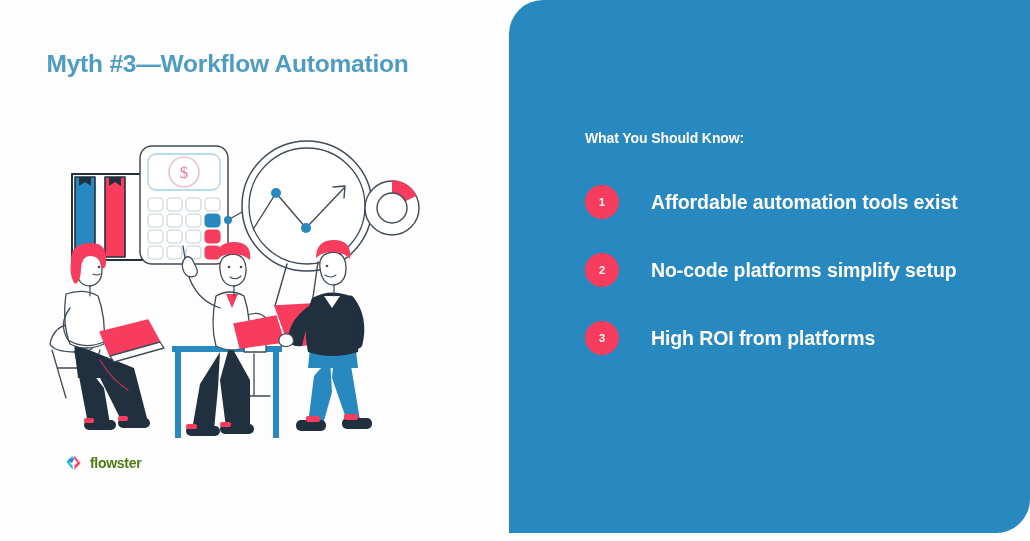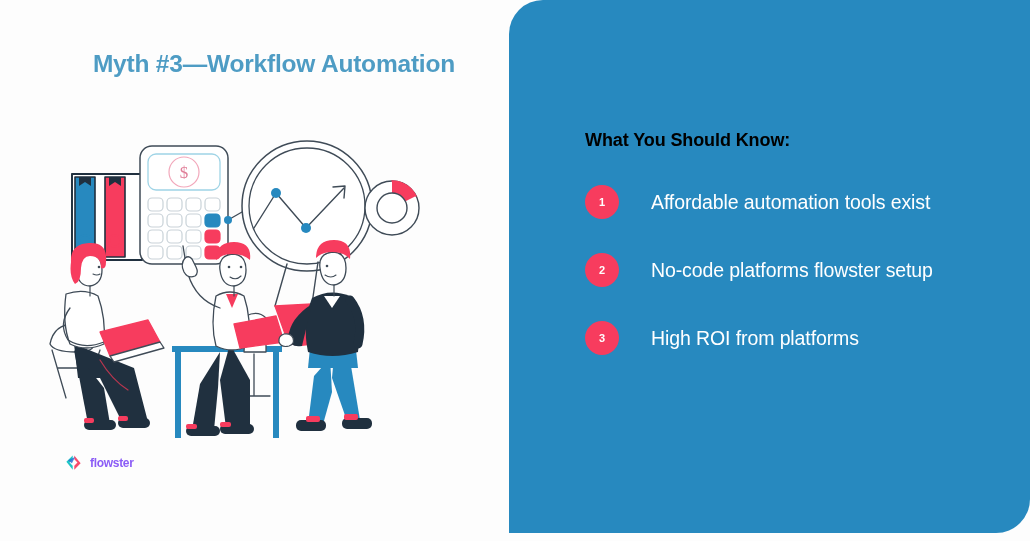--- a/index.html
+++ b/index.html
@@ -36,21 +36,20 @@
     text-align: center;
   }
   .title-line {
     display: block;
     font-family: "Liberation Sans", sans-serif;
     font-size: 24.5px;
     font-weight: 600;
     letter-spacing: -0.2px;
     color: #4e9cc4;
     line-height: 31px;
-    text-align: right;
   }
 
   
   .illustration {
     position: absolute;
     left: 44px;
     top: 128px;
     width: 400px;
     height: 320px;
   }
@@ -67,45 +66,45 @@
     align-items: center;
     gap: 7px;
   }
   .logo-mark {
     width: 19px;
     height: 19px;
     display: block;
   }
   .logo-text {
     font-family: "Liberation Sans", sans-serif;
-    font-size: 12px;
+    font-size: 14px;
     font-weight: 700;
-    color: #8b5cf6;
+    color: #4d7c0f;
     letter-spacing: -0.3px;
   }
 
   
   .right-panel {
     position: absolute;
     left: 509px;
     top: 0;
     width: 521px;
     height: 533px;
     background: #2789bf;
     border-top-left-radius: 34px;
     border-bottom-left-radius: 0px;
     border-bottom-right-radius: 34px;
   }
   .panel-heading {
     position: absolute;
     left: 76px;
     top: 130px;
-    font-size: 18px;
+    font-size: 14px;
     font-weight: 600;
-    color: #000000;
+    color: #ffffff;
     letter-spacing: -0.1px;
   }
   .facts {
     position: absolute;
     left: 76px;
     top: 185px;
     width: 430px;
   }
   .fact {
     display: flex;
@@ -124,21 +123,21 @@
     font-size: 11px;
     font-weight: 700;
     display: flex;
     align-items: center;
     justify-content: center;
     line-height: 1;
   }
   .fact-text {
     margin-left: 32px;
     font-size: 19.5px;
-    font-weight: 400;
+    font-weight: 700;
     color: #ffffff;
     letter-spacing: -0.1px;
     white-space: nowrap;
   }
 </style>
 </head>
 <body>
 
 <div class="slide">
 
@@ -334,21 +333,21 @@
 
     <div class="facts">
 
       <div class="fact">
         <div class="badge">1</div>
         <div class="fact-text">Affordable automation tools exist</div>
       </div>
 
       <div class="fact">
         <div class="badge">2</div>
-        <div class="fact-text">No-code platforms flowster setup</div>
+        <div class="fact-text">No-code platforms simplify setup</div>
       </div>
 
       <div class="fact">
         <div class="badge">3</div>
         <div class="fact-text">High ROI from platforms</div>
       </div>
 
     </div>
   </div>
 

